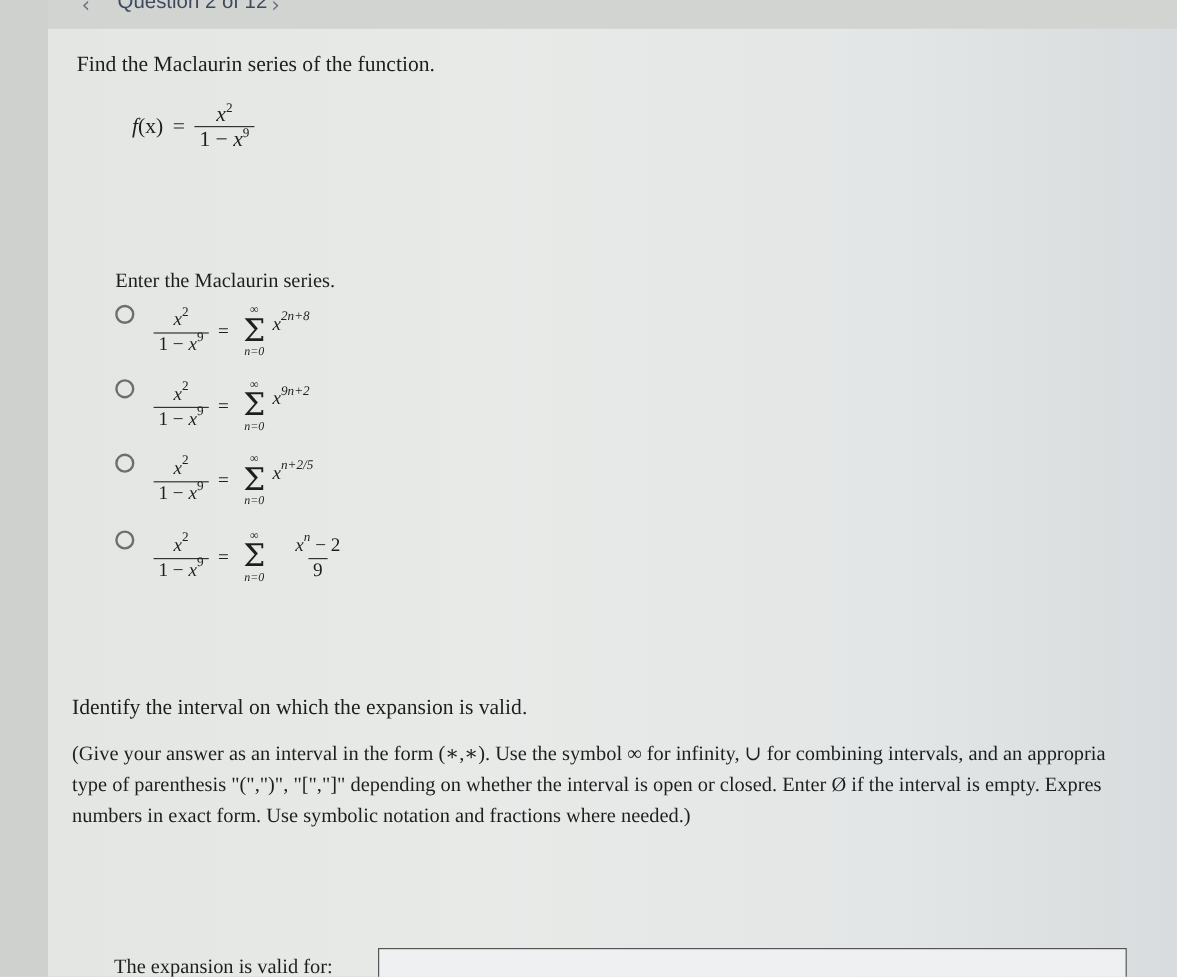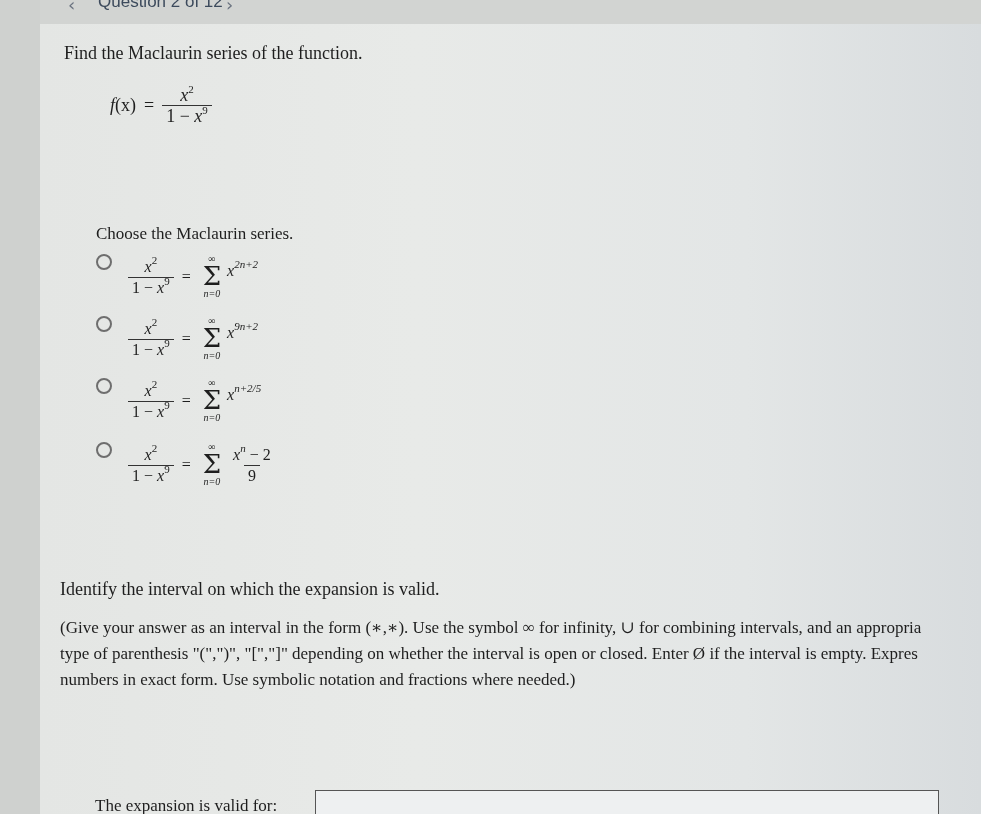--- a/index.html
+++ b/index.html
@@ -94,35 +94,35 @@
 <div class="func">
   <span class="fname">f</span>
     <span>(x)</span>
   <span class="eq">=</span>
   <span class="frac">
     <span class="num"><span class="it">x</span><sup>2</sup></span>
     <span class="den"><span>1 − </span><span class="it">x</span><sup>9</sup></span>
   </span>
 </div>
 
-<div class="choose">Choose the Maclaurin series.</div>
+<div class="choose">Enter the Maclaurin series.</div>
 
 <div class="option" style="top:248px;">
   <span class="radio"></span>
   <span class="frac">
     <span class="num"><span class="it">x</span><sup>2</sup></span>
     <span class="den"><span>1 − </span><span class="it">x</span><sup>9</sup></span>
   </span>
   <span class="eq">=</span>
   <span class="sigma">
     <span class="sup-lim">∞</span>
     <span class="sym">Σ</span>
     <span class="sub-lim">n=0</span>
   </span>
-  <span class="term"><span class="it">x</span><sup class="it">2n+2</sup></span>
+  <span class="term"><span class="it">x</span><sup class="it">2n+8</sup></span>
 </div>
 
 <div class="option" style="top:310px;">
   <span class="radio"></span>
   <span class="frac">
     <span class="num"><span class="it">x</span><sup>2</sup></span>
     <span class="den"><span>1 − </span><span class="it">x</span><sup>9</sup></span>
   </span>
   <span class="eq">=</span>
   <span class="sigma">
@@ -153,21 +153,21 @@
   <span class="frac">
     <span class="num"><span class="it">x</span><sup>2</sup></span>
     <span class="den"><span>1 − </span><span class="it">x</span><sup>9</sup></span>
   </span>
   <span class="eq">=</span>
   <span class="sigma">
     <span class="sup-lim">∞</span>
     <span class="sym">Σ</span>
     <span class="sub-lim">n=0</span>
   </span>
-  <span class="frac" style="margin-left:4px;">
+  <span class="frac" style="margin-left:17px;">
     <span class="num"><span class="it">x</span><sup class="it">n</sup><span> − 2</span></span>
     <span class="den">9</span>
   </span>
 </div>
 
 <div class="identify">Identify the interval on which the expansion is valid.</div>
 
 <div class="instructions">
   <div>(Give your answer as an interval in the form (∗,∗). Use the symbol ∞ for infinity, ∪ for combining intervals, and an appropria</div>
   <div>type of parenthesis "(",")", "[","]" depending on whether the interval is open or closed. Enter Ø if the interval is empty. Expres</div>

